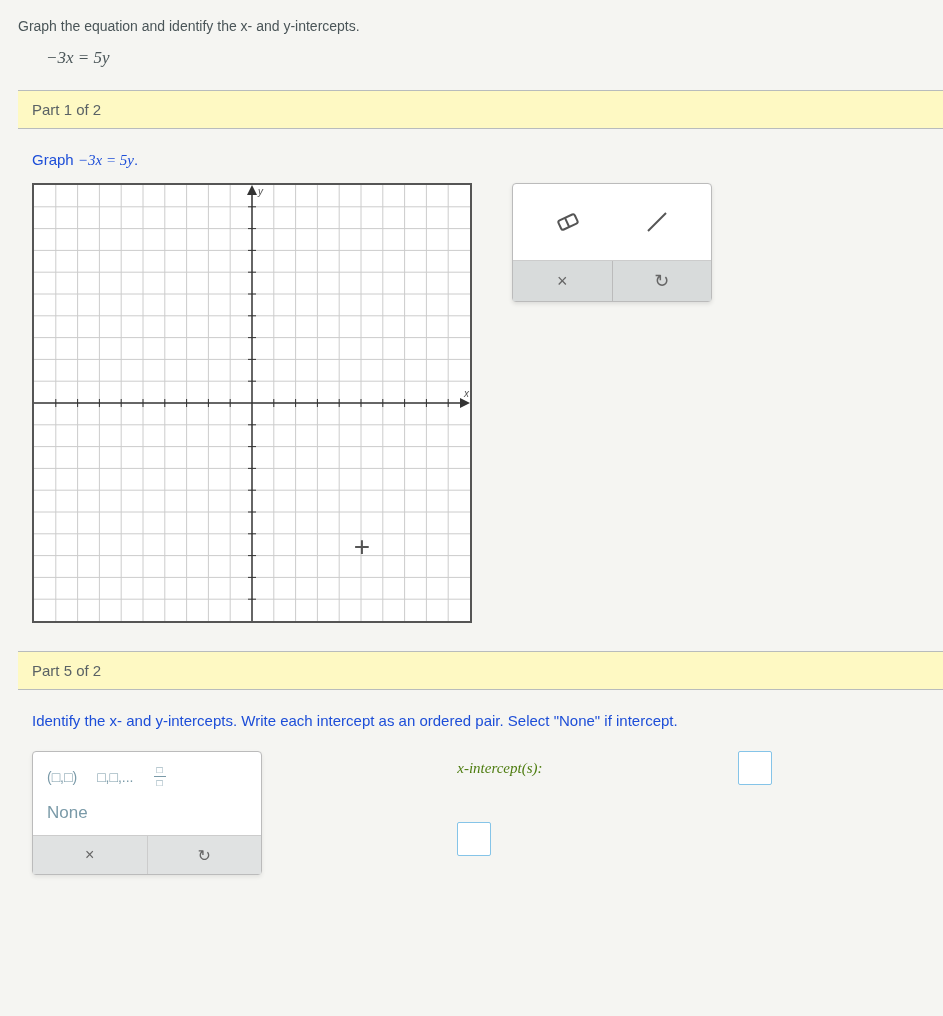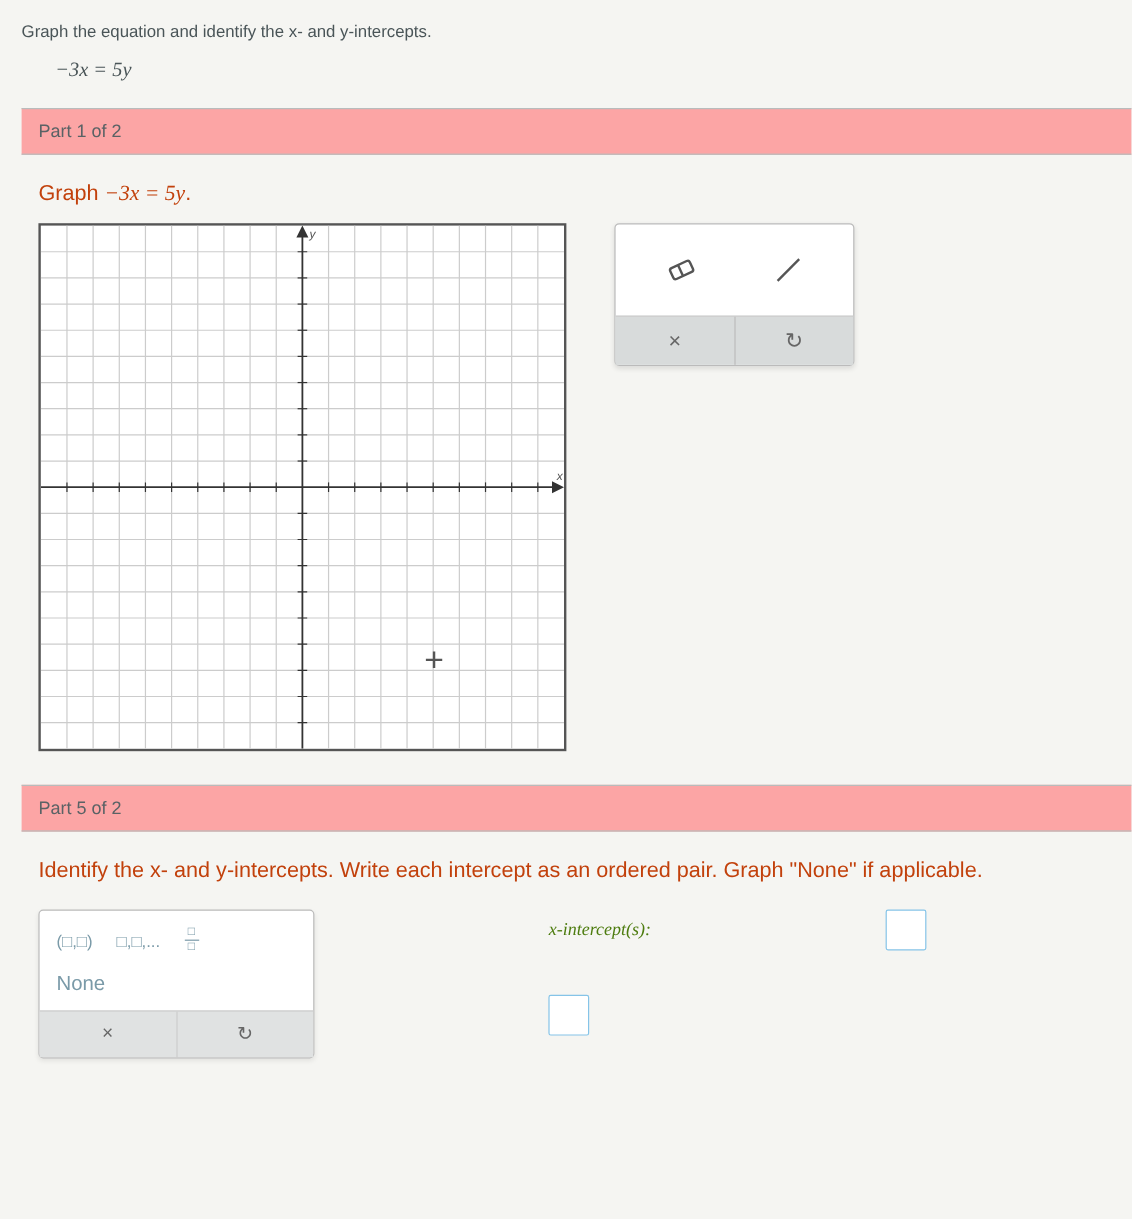--- a/index.html
+++ b/index.html
@@ -16,34 +16,34 @@
     margin-bottom: 14px;
   }
   .equation {
     font-size: 17px;
     font-style: italic;
     color: #4a5558;
     margin: 0 0 22px 28px;
     font-family: 'Times New Roman', serif;
   }
   .part-header {
-    background: #fca5a5;
+    background: #fef9c3;
     padding: 10px 14px;
     font-size: 15px;
     color: #5a6265;
     margin: 0 0 22px 0;
     border-top: 1px solid #b8bcbc;
     border-bottom: 1px solid #b8bcbc;
   }
   .part-body {
     padding: 0 0 28px 14px;
   }
   .instr {
-    font-size: 18px;
-    color: #c2410c;
+    font-size: 15px;
+    color: #1d4ed8;
     margin-bottom: 14px;
   }
   .instr em, .eq { font-style: italic; font-family: 'Times New Roman', serif; }
   .graph-row { display: flex; align-items: flex-start; gap: 40px; }
   
   .graph-box {
     width: 440px; height: 440px;
     border: 2px solid #555;
     background: #fff;
     position: relative;
@@ -278,21 +278,21 @@
         <div>×</div>
         <div>↻</div>
       </div>
     </div>
   </div>
 </div>
 
 <div class="part-header">Part 5 of 2</div>
 
 <div class="part-body">
-  <div class="instr" style="margin-bottom:22px;">Identify the x- and y-intercepts. Write each intercept as an ordered pair. Graph "None" if applicable.</div>
+  <div class="instr" style="margin-bottom:22px;">Identify the x- and y-intercepts. Write each intercept as an ordered pair. Select "None" if intercept.</div>
 
   <div class="intercept-grid">
     <div class="field-label">x-intercept(s):</div>
     <div class="input-box"></div>
 
     <div class="ans-panel">
       <div class="ans-top">
         <div class="ans-row1">
           <span>(□,□)</span>
           <span>□,□,...</span>

